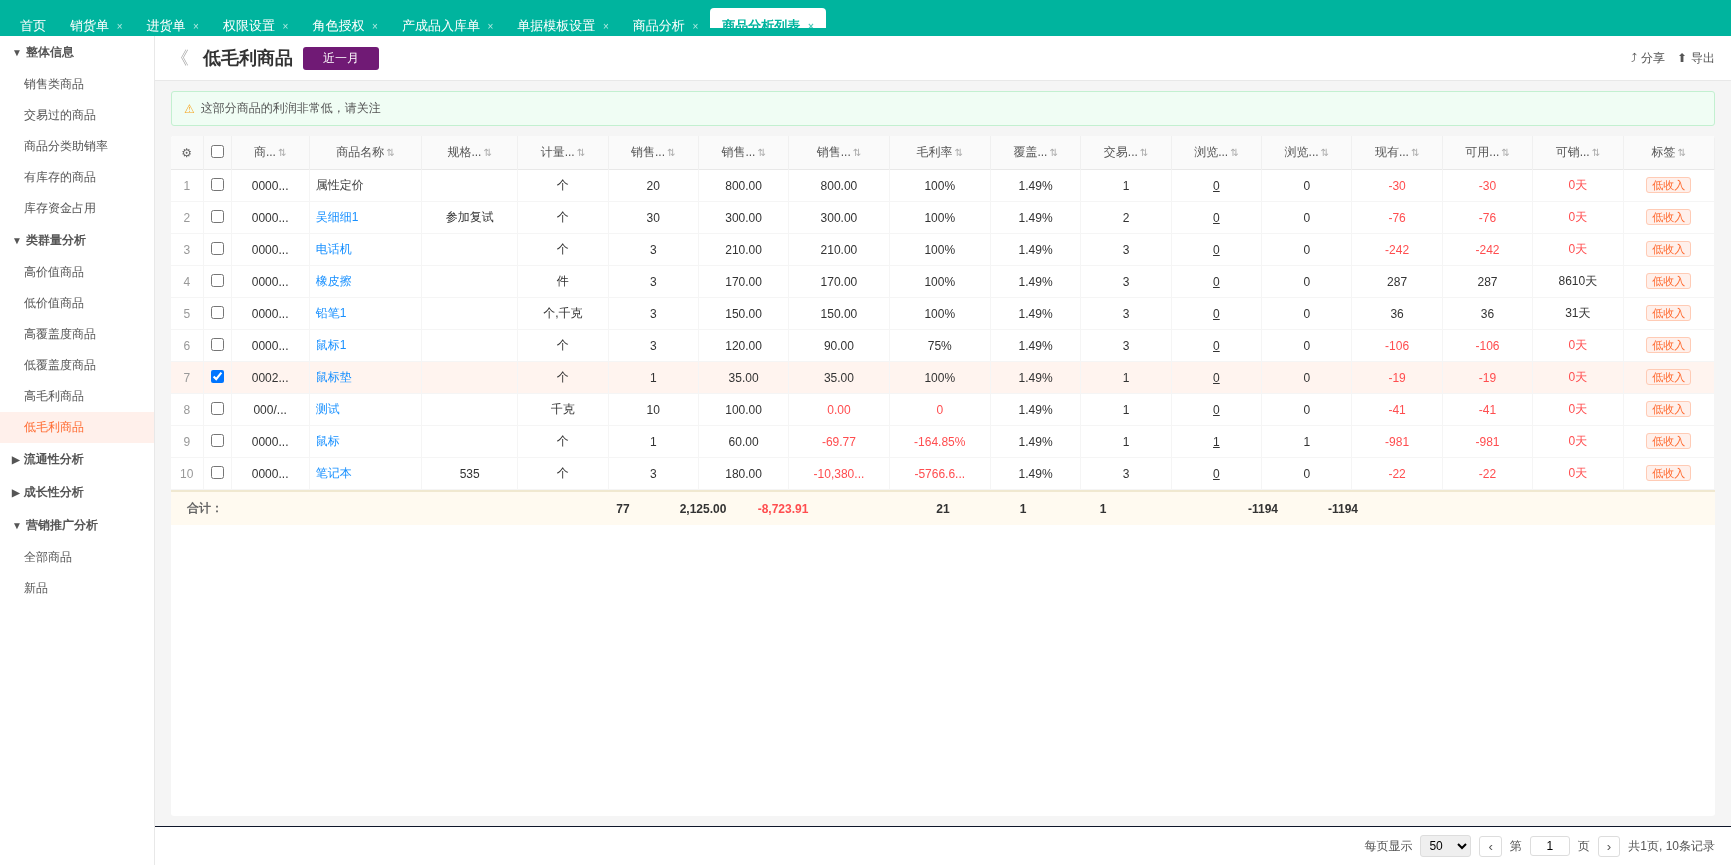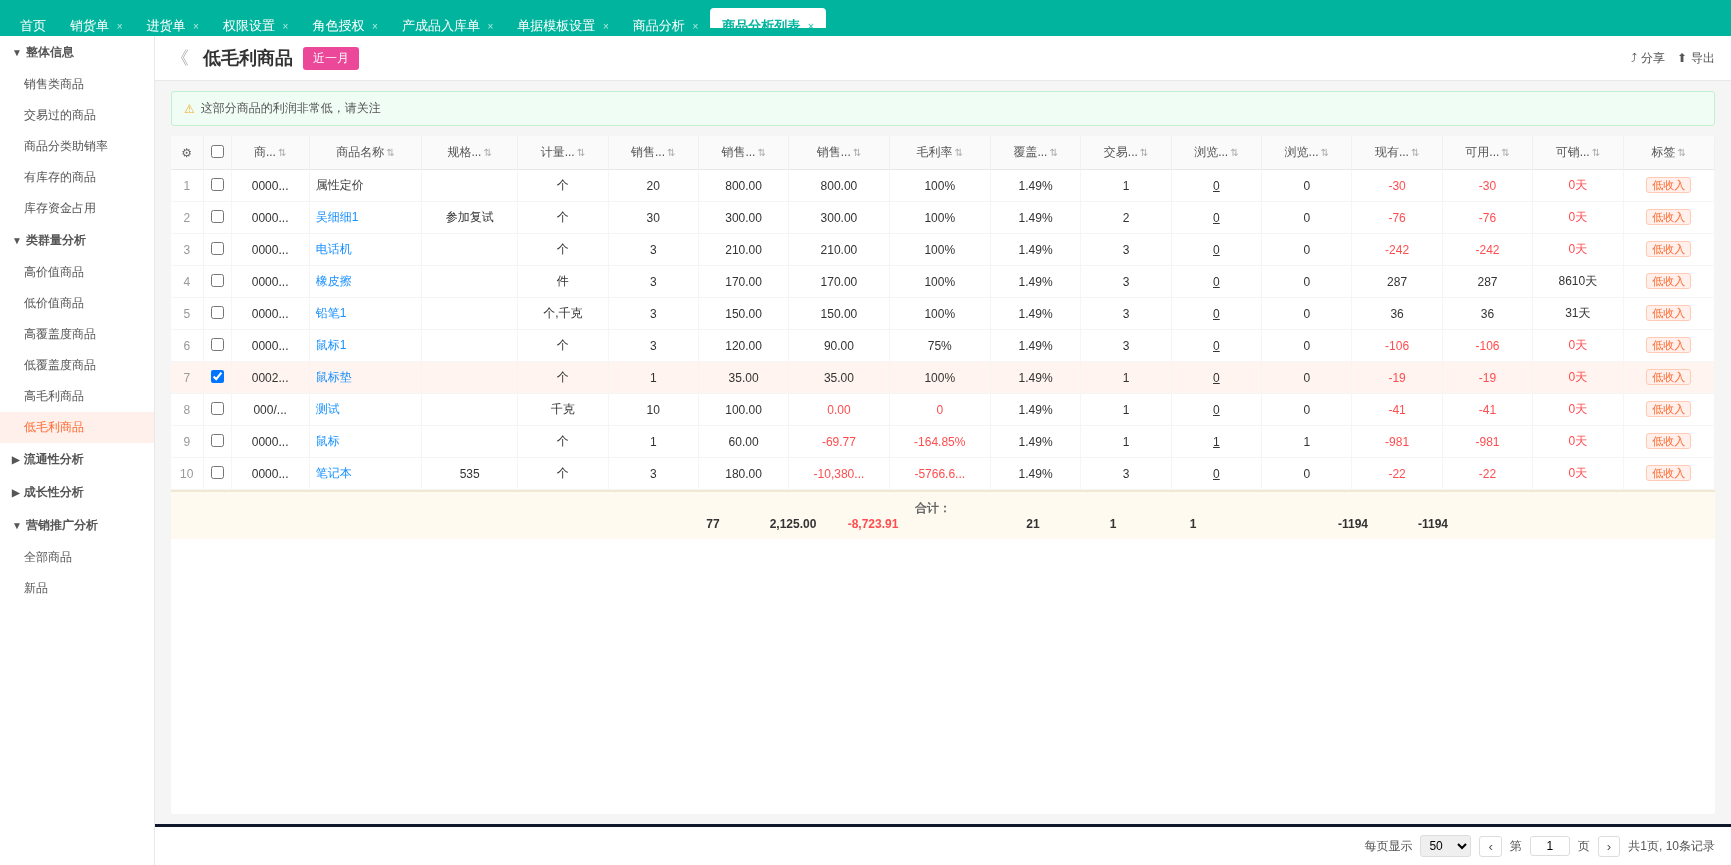--- a/index.html
+++ b/index.html
@@ -76,25 +76,25 @@
       align-items: center;
       gap: 10px;
       border-bottom: 1px solid #e8e8e8;
     }
     .page-title {
       font-size: 18px;
       font-weight: bold;
       color: #333;
     }
     .date-filter-btn {
-      background: #ec4899;
+      background: #701a75;
       color: #fff;
       border: none;
       border-radius: 3px;
-      padding: 3px 10px;
+      padding: 3px 20px;
       cursor: pointer;
       font-size: 12px;
       text-align: right;
     }
     .search-box {
       display: flex;
       align-items: center;
       border: 1px solid #ddd;
       border-radius: 3px;
       padding: 3px 8px;
@@ -192,40 +192,39 @@
       cursor: pointer;
     }
 
     
     .table-footer {
       background: #fffaf0;
       border-top: 2px solid #f0e8d0;
       padding: 8px 16px;
       display: flex;
       align-items: center;
-      flex-direction: column;
     }
     .footer-label { color: #666; font-weight: bold; margin-right: 20px; }
     .footer-cells {
       display: flex;
       flex: 1;
       gap: 0;
     }
     .footer-cell {
       text-align: center;
       min-width: 80px;
       padding: 0 6px;
       color: #333;
       font-weight: bold;
     }
 
     
     .pagination-bar {
       background: #fff;
-      border-top: 3px solid #0f172a;
+      border-top: 1px solid #0f172a;
       padding: 8px 16px;
       display: flex;
       align-items: center;
       justify-content: flex-end;
       gap: 8px;
       font-size: 12px;
       color: #555;
     }
     .page-size-select {
       border: 1px solid #ddd;

